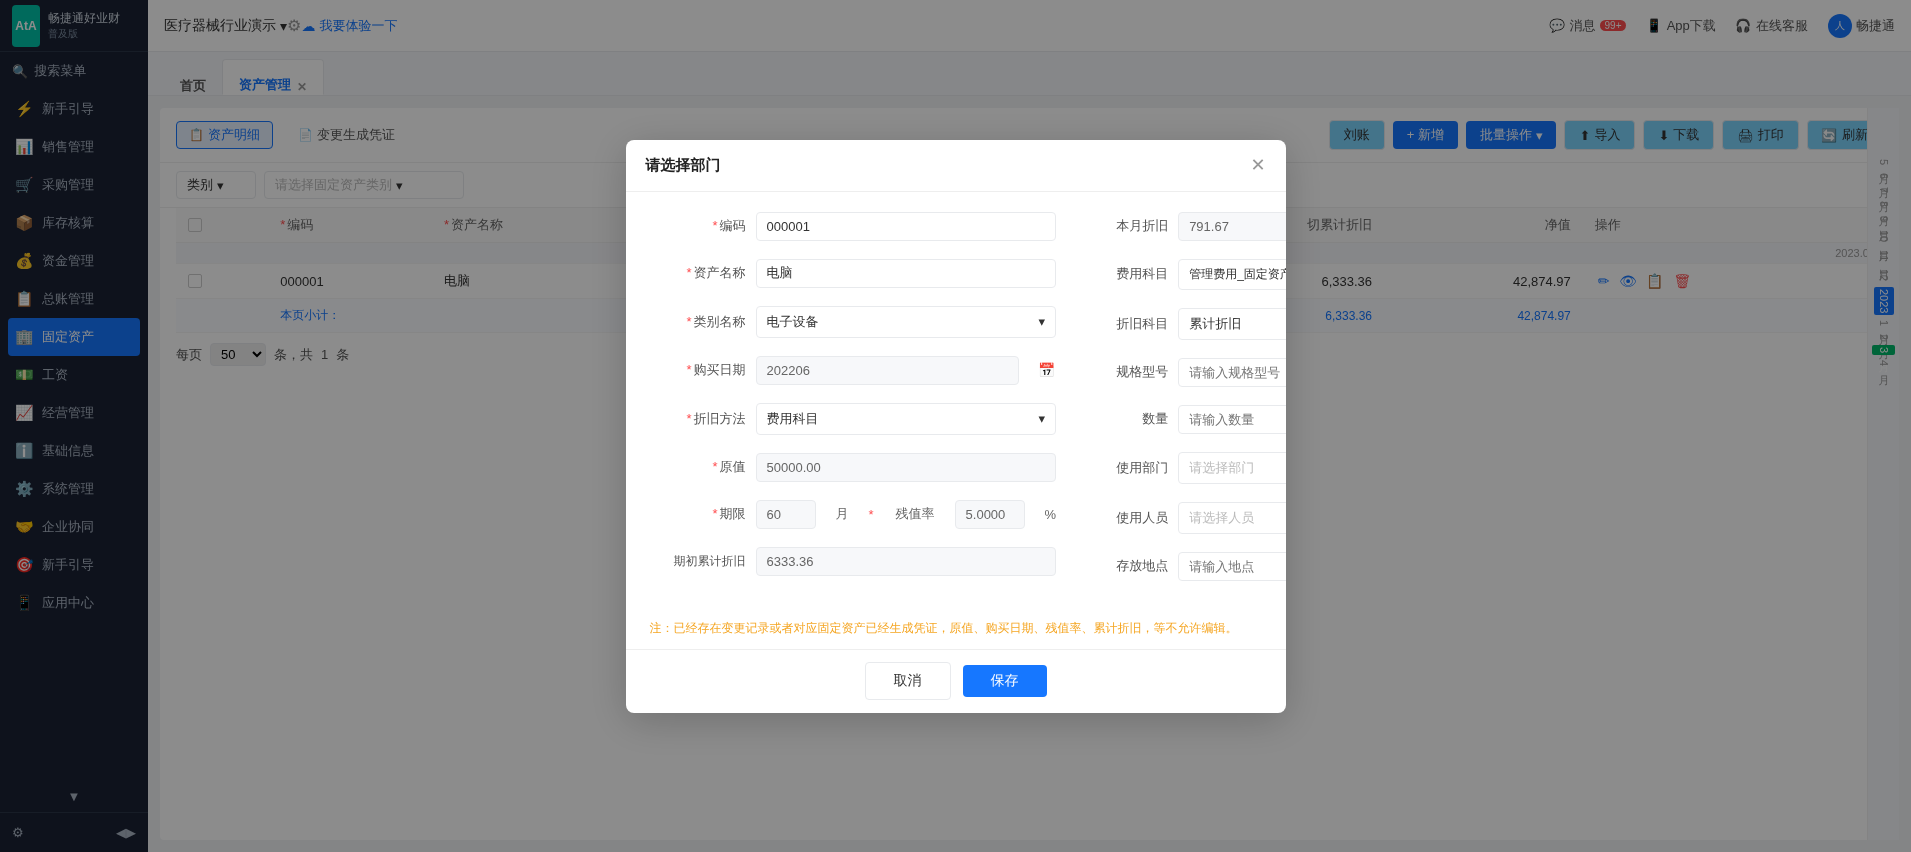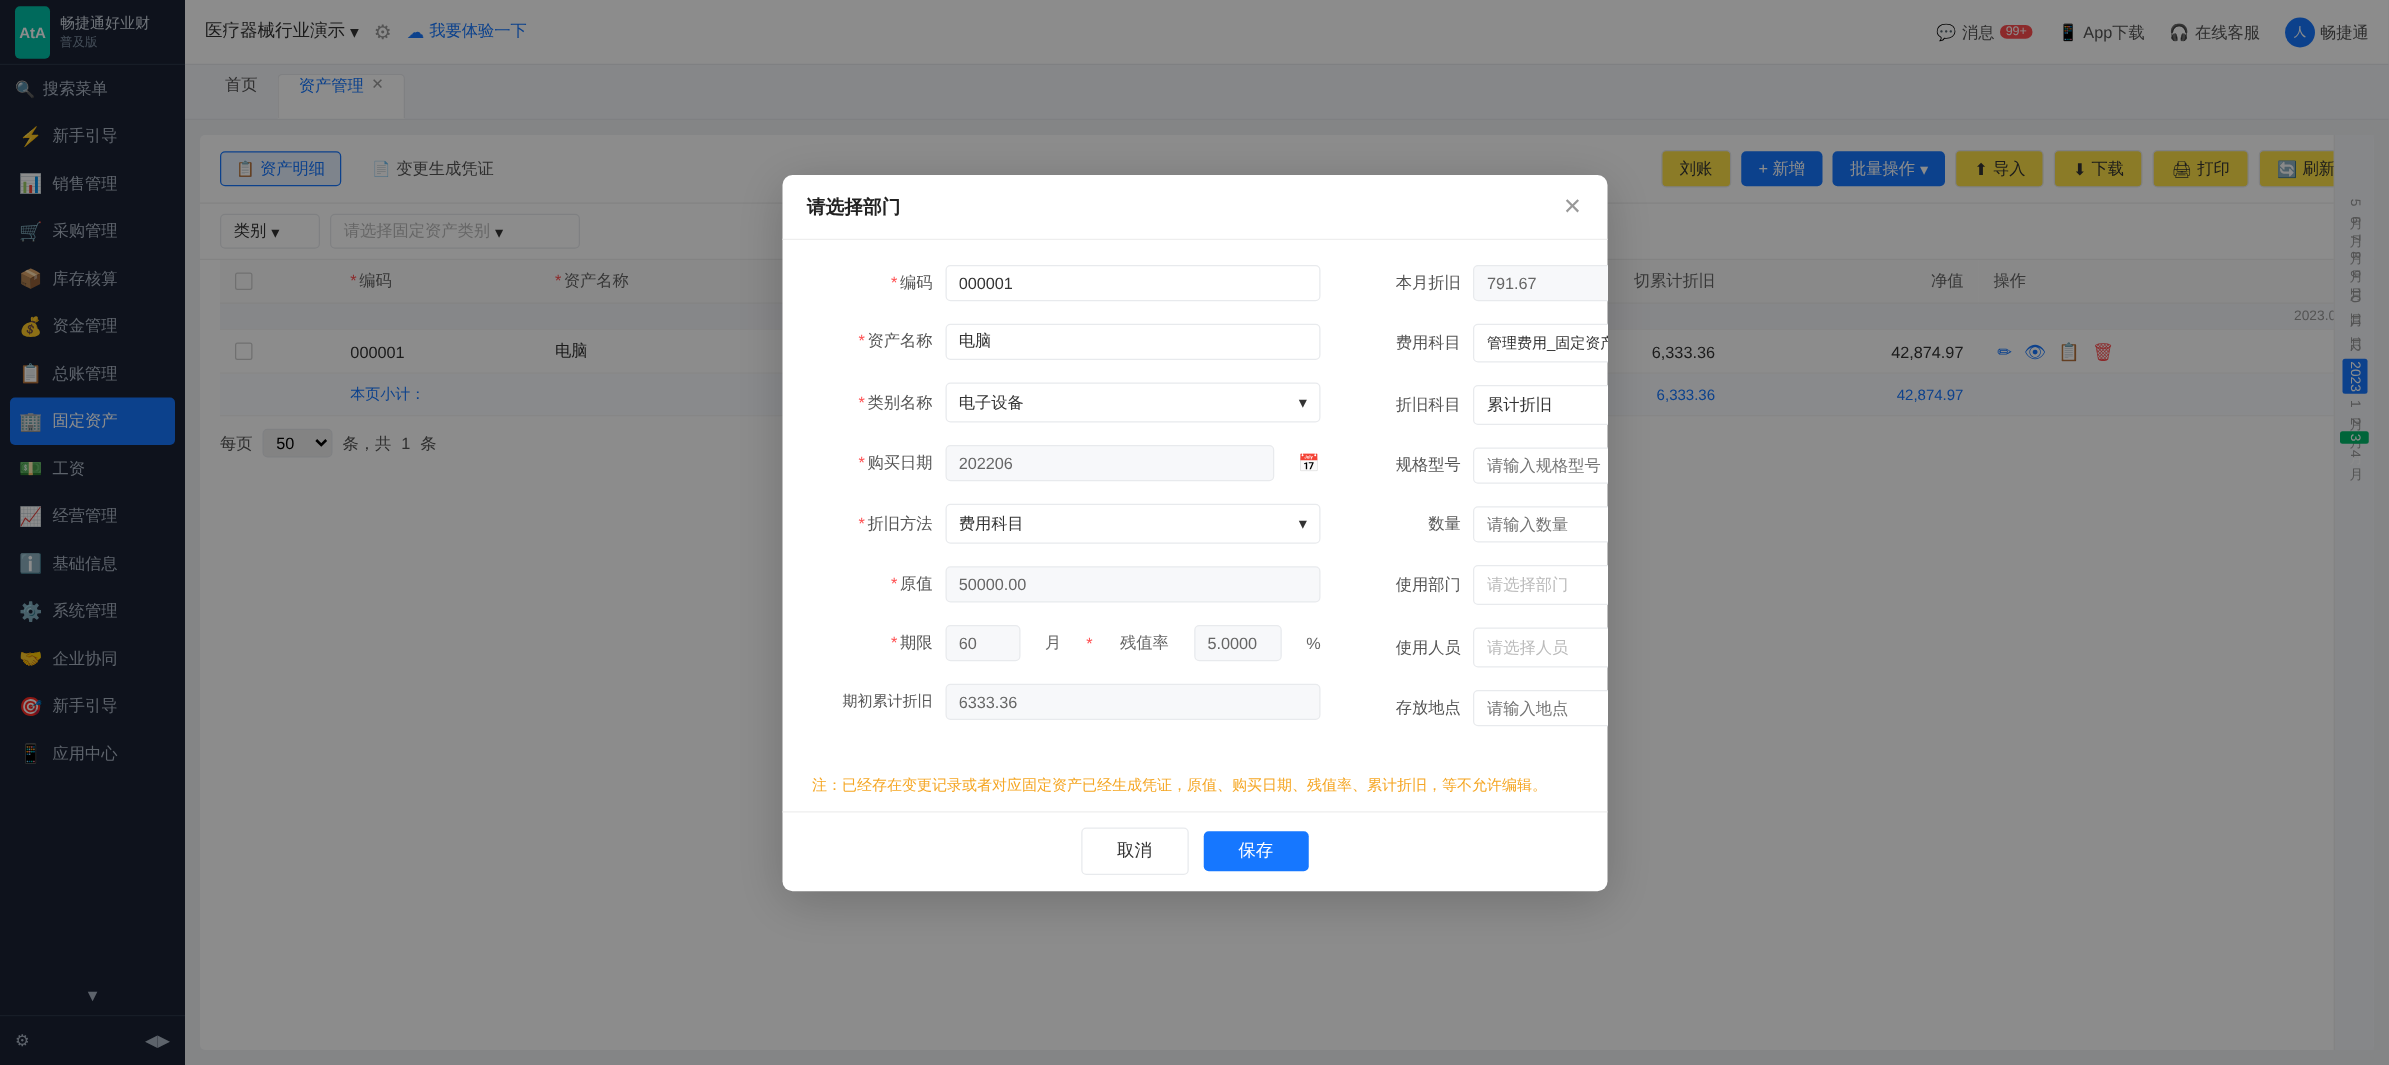--- a/index.html
+++ b/index.html
@@ -35,54 +35,54 @@
     }
 
     
     .main { margin-left: 148px; height: 852px; display: flex; flex-direction: column; }
 
     
     .topbar {
       height: 52px; background: #fff; display: flex; align-items: center; justify-content: space-between;
       padding: 0 16px; border-bottom: 1px solid #e8eaed; flex-shrink: 0;
     }
-    .topbar-left { display: flex; align-items: flex-start; gap: 12px; }
+    .topbar-left { display: flex; align-items: center; }
     .topbar-company { font-size: 14px; color: #333; cursor: pointer; display: flex; align-items: center; gap: 4px; }
     .topbar-right { display: flex; align-items: center; gap: 20px; font-size: 13px; color: #555; }
     .topbar-btn { display: flex; align-items: center; gap: 4px; cursor: pointer; }
     .badge { background: #ff4d4f; color: white; border-radius: 10px; padding: 0 5px; font-size: 10px; min-width: 18px; text-align: center; }
 
     
     .tabbar {
       height: 44px; background: #f5f6fa; display: flex; align-items: flex-end;
       padding: 0 16px; border-bottom: 1px solid #e8eaed; flex-shrink: 0;
     }
     .tab {
-      height: 36px; display: flex; align-items: flex-start; padding: 0 16px; cursor: pointer;
-      font-size: 13px; color: #555; border-radius: 4px 4px 0 0; gap: 6px;
+      height: 36px; display: flex; align-items: flex-end; padding: 0 16px; cursor: pointer;
+      font-size: 13px; color: #555; border-radius: 4px 4px 0 0; gap: 6px; font-weight: bold;
     }
     .tab.active { background: white; color: #1677ff; border: 1px solid #e8eaed; border-bottom: 1px solid white; }
     .tab-home { color: #555; }
     .tab-close { font-size: 12px; color: #999; cursor: pointer; }
 
     
     .content { flex: 1; background: #f0f2f5; position: relative; overflow: hidden; }
     .content-inner { background: white; margin: 12px; border-radius: 4px; height: calc(100% - 24px); position: relative; }
 
     
     .asset-toolbar {
       display: flex; align-items: center; justify-content: space-between;
       padding: 12px 16px; border-bottom: 1px solid #eee;
     }
     .asset-toolbar-left { display: flex; align-items: center; gap: 12px; }
     .btn-tab { padding: 4px 12px; border-radius: 4px; cursor: pointer; font-size: 13px; display: flex; align-items: center; gap: 4px; }
     .btn-tab.active { background: #e6f0ff; color: #1677ff; border: 1px solid #1677ff; }
     .btn-tab.inactive { color: #555; border: 1px solid transparent; }
     .asset-toolbar-right { display: flex; align-items: center; gap: 8px; }
-    .btn-action { padding: 5px 14px; border-radius: 4px; cursor: pointer; font-size: 13px; border: 1px solid #e8eaed; background: #fde047; color: #333; display: flex; align-items: center; gap: 4px; }
+    .btn-action { padding: 5px 14px; border-radius: 4px; cursor: pointer; font-size: 13px; border: 1px solid #e8eaed; background: #7dd3fc; color: #333; display: flex; align-items: center; gap: 4px; }
     .btn-primary-action { background: #1677ff; color: white; border: none; }
     .btn-batch { background: #1677ff; color: white; border: none; display: flex; align-items: center; gap: 4px; padding: 5px 14px; border-radius: 4px; cursor: pointer; font-size: 13px; }
 
     
     .filter-bar { display: flex; align-items: center; gap: 8px; padding: 8px 16px; border-bottom: 1px solid #eee; }
     .filter-select { border: 1px solid #e8eaed; border-radius: 4px; padding: 4px 10px; font-size: 13px; color: #333; display: flex; align-items: center; gap: 4px; cursor: pointer; background: white; min-width: 80px; }
     .filter-select-wide { min-width: 200px; }
 
     
     .table-wrap { padding: 0 16px; }

